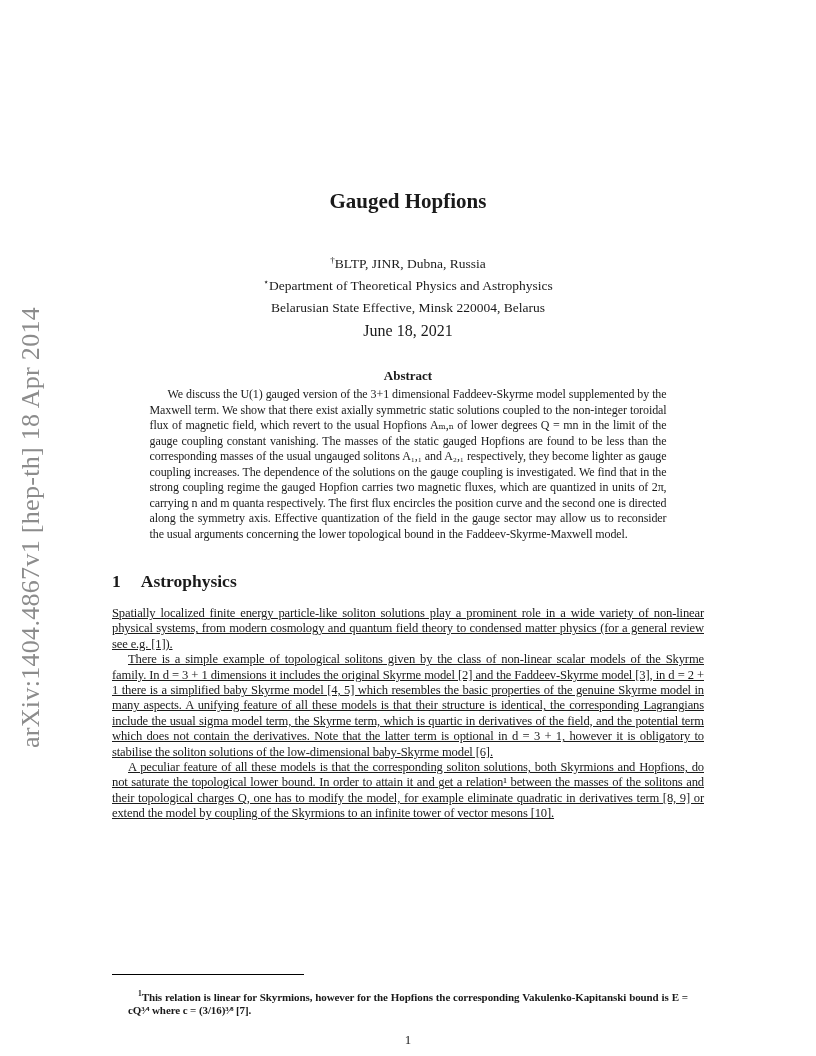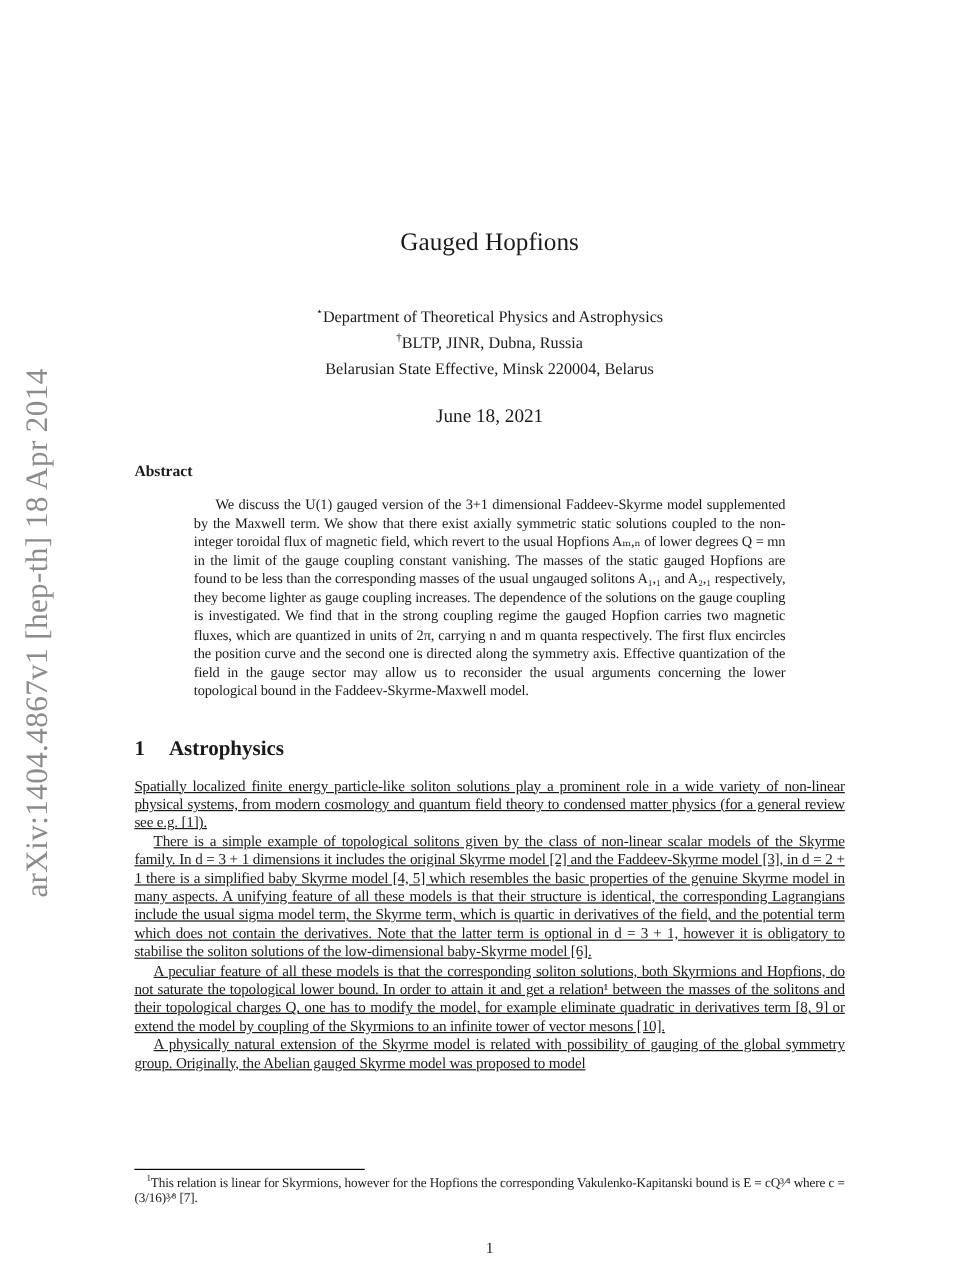--- a/index.html
+++ b/index.html
@@ -27,55 +27,56 @@
     position: absolute;
     left: 112px;
     top: 0;
     width: 592px;
   }
   .paper-title {
     margin: 189px 0 0 0;
     text-align: center;
     font-size: 21px;
     line-height: 24px;
-    font-weight: normal;
+    font-weight: bold;
   }
   .authors {
     margin: 24px 0 0 0;
     text-align: center;
     font-size: 15px;
     line-height: 18px;
   }
   sup { font-size: 68%; line-height: 0; vertical-align: super; }
   .affiliations {
     margin: 40px 0 0 0;
     text-align: center;
     font-size: 13.5px;
     line-height: 22px;
   }
   .date {
-    margin: 19px 0 0 0;
+    margin: 2px 0 0 0;
     text-align: center;
     font-size: 16px;
     line-height: 20px;
   }
   .abstract-heading {
     margin: 27px 0 0 0;
+    text-align: center;
     font-size: 13px;
     line-height: 16px;
     font-weight: bold;
   }
   .abstract-body {
     margin: 3px auto 0 auto;
     width: 517px;
     font-size: 12px;
     line-height: 15.5px;
     text-align: justify;
   }
-  .abstract-body p { margin: 12px; text-indent: 18px; letter-spacing: -0.1px; }
+  .abstract-body p { margin: 0; text-indent: 18px; letter-spacing: -0.1px; }
   .section-heading {
     margin: 28px 0 0 0;
     font-size: 17.5px;
     line-height: 22px;
     font-weight: bold;
   }
   .section-number { display: inline-block; margin-right: 20px; }
   .body-text {
     margin: 14px 0 0 0;
     font-size: 12.6px;
@@ -91,26 +92,27 @@
     top: 974px;
     width: 592px;
   }
   .footnote-rule {
     width: 192px;
     height: 0;
     border-top: 1.4px solid #000;
     margin: 0 0 5px 0;
   }
   .footnote-text {
-    margin: 0;
+    margin: 16px;
     font-size: 11px;
     line-height: 13px;
     text-align: justify;
     text-indent: 10px;
     letter-spacing: -0.1px;
+    font-weight: bold;
   }
   .page-number {
     position: absolute;
     left: 0;
     top: 1032px;
     width: 816px;
     text-align: center;
     font-size: 13px;
   }
 </style>
@@ -120,40 +122,39 @@
 <div class="page">
 
   <div class="watermark">arXiv:1404.4867v1  [hep-th]  18 Apr 2014</div>
 
   <div class="content">
 
     <h1 class="paper-title">Gauged Hopfions</h1>
 
 
     <div class="affiliations">
+      <div><sup>†</sup><span>BLTP, JINR, Dubna, Russia</span></div>
       <div><sup>⋆</sup><span>Department of Theoretical Physics and Astrophysics</span></div>
-      <div><sup>†</sup><span>BLTP, JINR, Dubna, Russia</span></div>
       <div><span>Belarusian State Effective, Minsk 220004, Belarus</span></div>
     </div>
 
     <p class="date">June 18, 2021</p>
 
     <h2 class="abstract-heading">Abstract</h2>
 
     <div class="abstract-body">
       <p>We discuss the U(1) gauged version of the 3+1 dimensional Faddeev-Skyrme model supplemented by the Maxwell term. We show that there exist axially symmetric static solutions coupled to the non-integer toroidal flux of magnetic field, which revert to the usual Hopfions Aₘ,ₙ of lower degrees Q = mn in the limit of the gauge coupling constant vanishing. The masses of the static gauged Hopfions are found to be less than the corresponding masses of the usual ungauged solitons A₁,₁ and A₂,₁ respectively, they become lighter as gauge coupling increases. The dependence of the solutions on the gauge coupling is investigated. We find that in the strong coupling regime the gauged Hopfion carries two magnetic fluxes, which are quantized in units of 2π, carrying n and m quanta respectively. The first flux encircles the position curve and the second one is directed along the symmetry axis. Effective quantization of the field in the gauge sector may allow us to reconsider the usual arguments concerning the lower topological bound in the Faddeev-Skyrme-Maxwell model.</p>
     </div>
 
     <h2 class="section-heading"><span class="section-number">1</span><span>Astrophysics</span></h2>
 
     <div class="body-text">
       <p>Spatially localized finite energy particle-like soliton solutions play a prominent role in a wide variety of non-linear physical systems, from modern cosmology and quantum field theory to condensed matter physics (for a general review see e.g. [1]).</p>
       <p class="indent">There is a simple example of topological solitons given by the class of non-linear scalar models of the Skyrme family. In d = 3 + 1 dimensions it includes the original Skyrme model [2] and the Faddeev-Skyrme model [3], in d = 2 + 1 there is a simplified baby Skyrme model [4, 5] which resembles the basic properties of the genuine Skyrme model in many aspects. A unifying feature of all these models is that their structure is identical, the corresponding Lagrangians include the usual sigma model term, the Skyrme term, which is quartic in derivatives of the field, and the potential term which does not contain the derivatives. Note that the latter term is optional in d = 3 + 1, however it is obligatory to stabilise the soliton solutions of the low-dimensional baby-Skyrme model [6].</p>
       <p class="indent">A peculiar feature of all these models is that the corresponding soliton solutions, both Skyrmions and Hopfions, do not saturate the topological lower bound. In order to attain it and get a relation¹ between the masses of the solitons and their topological charges Q, one has to modify the model, for example eliminate quadratic in derivatives term [8, 9] or extend the model by coupling of the Skyrmions to an infinite tower of vector mesons [10].</p>
-      <p class="indent">A physically natural extension of the Skyrme model is related with possibility of gauging of the global symmetry group. Originally, the Abelian gauged Skyrme model was proposed to model</p>
     </div>
 
   </div>
 
   <div class="footnote">
     <div class="footnote-rule"></div>
     <p class="footnote-text"><sup>1</sup><span>This relation is linear for Skyrmions, however for the Hopfions the corresponding Vakulenko-Kapitanski bound is E = cQ³⁄⁴ where c = (3/16)³⁄⁸ [7].</span></p>
   </div>
 
   <div class="page-number">1</div>

